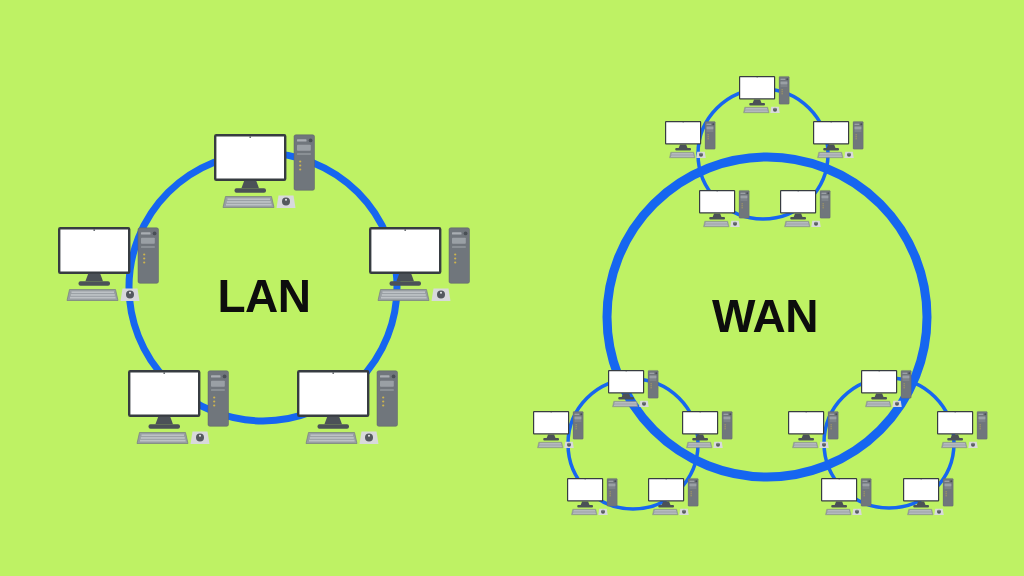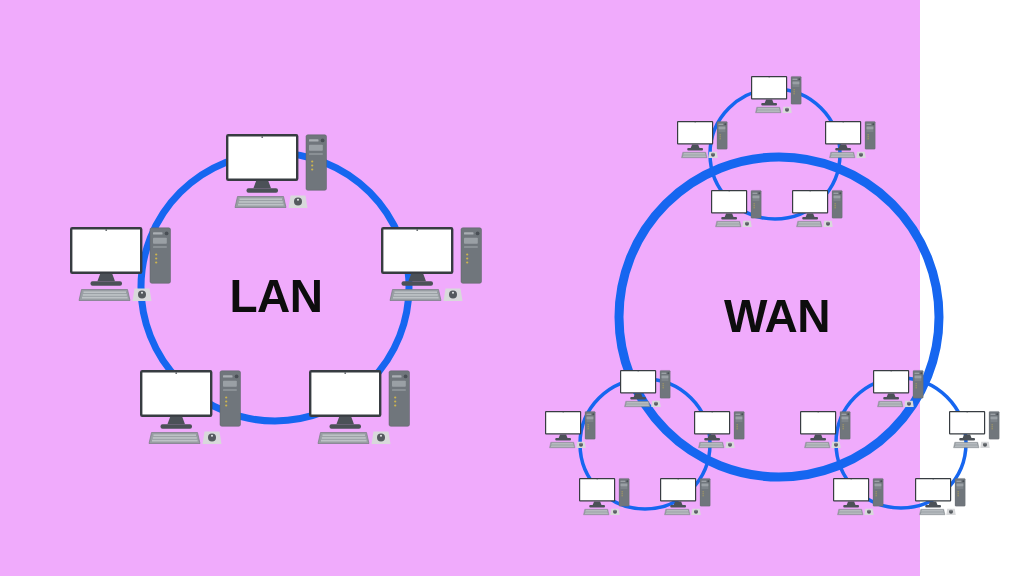--- a/index.html
+++ b/index.html
@@ -4,24 +4,23 @@
 <title>Network Diagram</title>
 <style>
   html, body {
     margin: 0;
     padding: 0;
     background: #ffffff;
     overflow: hidden;
   }
   .stage {
     position: relative;
-    width: 908px;
+    width: 1024px;
     height: 576px;
-    background: #f0abfc;
-    padding-left: 12px;
+    background: #bef264;
   }
   svg { display: block; }
   .net-label {
     font-family: "Liberation Sans", "DejaVu Sans", sans-serif;
     font-weight: 700;
     font-size: 46px;
     letter-spacing: -0.5px;
     text-anchor: middle;
   }
   .ring { fill: none; }

